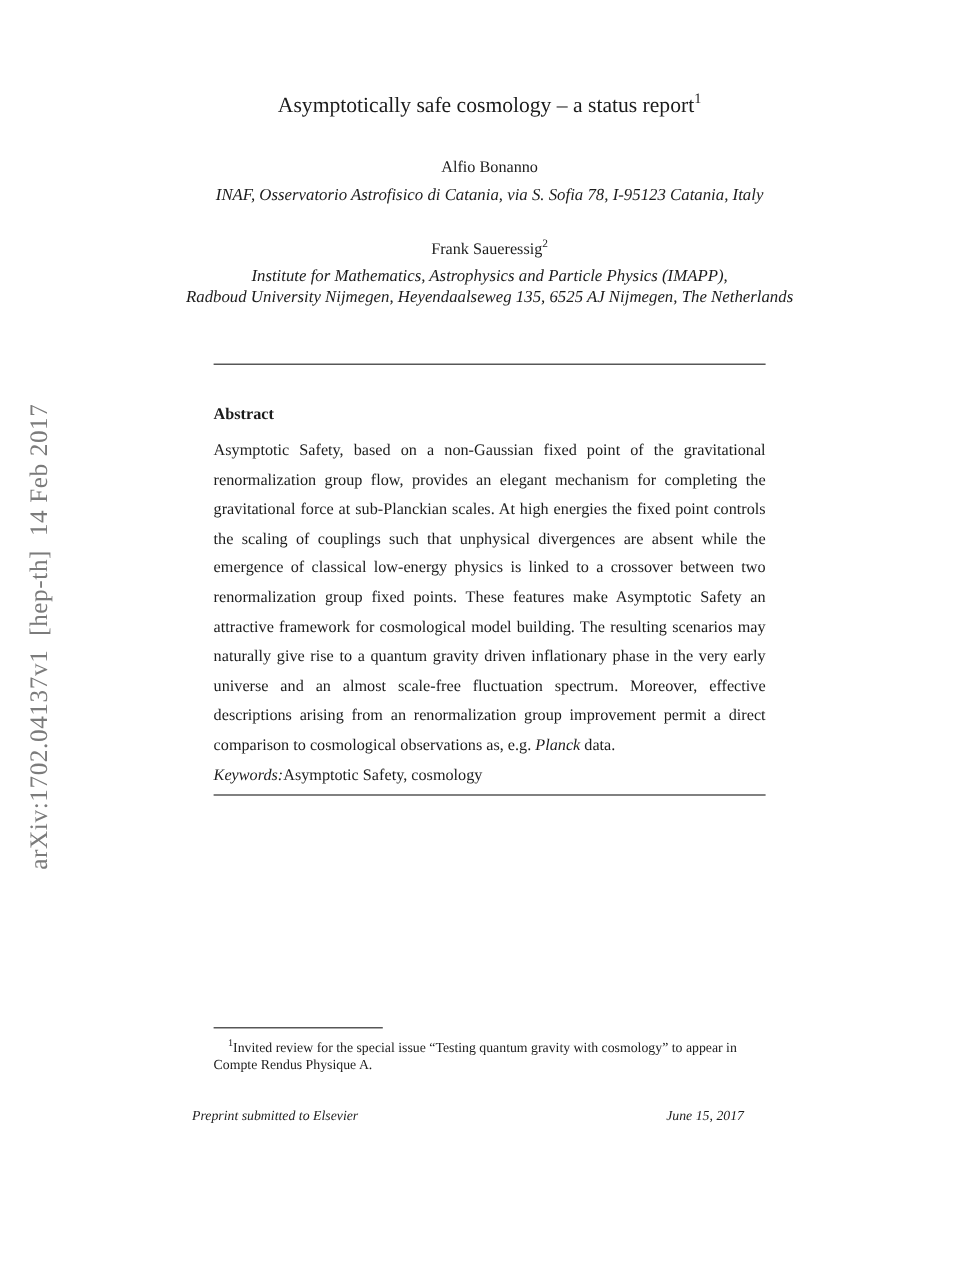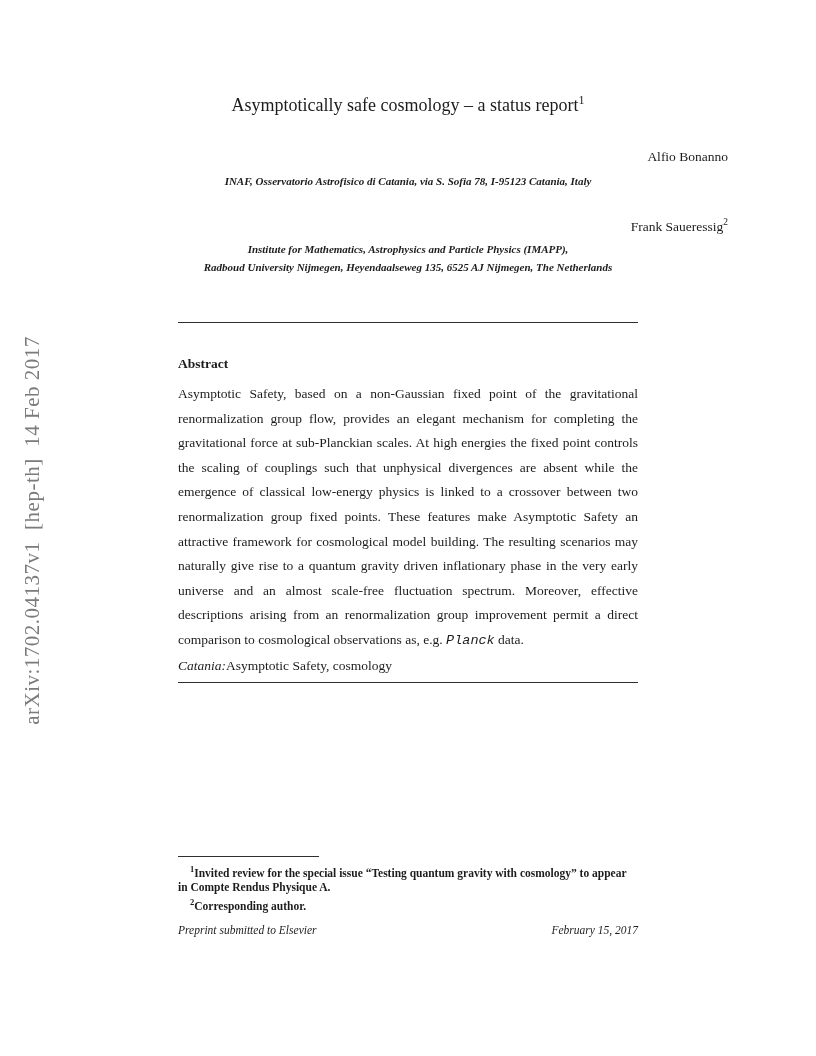--- a/index.html
+++ b/index.html
@@ -32,44 +32,43 @@
     left: 88px;
     top: 0;
     width: 640px;
   }
   .column {
     margin: 0 auto;
     width: 460px;
   }
 
   .title {
-    padding-top: 87px;
+    padding-top: 69px;
     text-align: center;
     font-size: 18px;
     font-weight: normal;
     line-height: 27px;
   }
   .title sup { font-size: 12px; }
 
   .author-name {
-    text-align: right;
+    text-align: center;
     font-size: 13.5px;
     line-height: 18px;
   }
   .author-name sup { font-size: 9.5px; }
   .author1 { margin-top: 29px; }
   .author2 { margin-top: 22px; }
 
   .affiliations {
     margin-top: 7px;
     text-align: center;
     font-style: italic;
-    font-size: 11px;
+    font-size: 14px;
     line-height: 17.5px;
-    font-weight: bold;
   }
   .affil2 { margin-top: 6px; }
 
   .rule {
     border: none;
     border-top: 1px solid #2f2f2f;
     height: 0;
   }
   .rule-top { margin-top: 46px; }
   .rule-bottom { margin-top: 4px; }
@@ -80,21 +79,21 @@
     font-weight: bold;
     line-height: 18px;
   }
 
   .abstract-text {
     margin-top: 9px;
     font-size: 13.5px;
     line-height: 24.6px;
     text-align: justify;
   }
-  .planck { font-style: italic; font-family: Liberation Mono, monospace; }
+  .planck { font-style: italic; }
 
   .keywords-line {
     font-size: 13.5px;
     line-height: 24.6px;
   }
   .keywords-label { font-style: italic; }
   .keywords-value { margin-left: 0; }
 
   .footnotes {
     position: absolute;
@@ -103,26 +102,26 @@
     width: 460px;
     font-size: 11.5px;
     line-height: 14.5px;
   }
   .fn-rule {
     border: none;
     border-top: 1px solid #2f2f2f;
     width: 141px;
     margin-bottom: 5px;
   }
-  .footnote { text-indent: 12px; font-weight: bold; }
+  .footnote { text-indent: 12px; }
   .footnote sup { font-size: 8.5px; }
 
   .footer {
     position: absolute;
-    left: 178px;
+    left: 160px;
     top: 924px;
     width: 460px;
     display: flex;
     justify-content: space-between;
     font-style: italic;
     font-size: 11.5px;
     align-items: flex-end;
   }
 </style>
 </head>
@@ -147,29 +146,28 @@
     <div>Radboud University Nijmegen, Heyendaalseweg 135, 6525 AJ Nijmegen, The Netherlands</div>
   </div>
 
   <div class="column">
     <hr class="rule rule-top">
 
     <div class="abstract-heading">Abstract</div>
 
     <p class="abstract-text"><span>Asymptotic Safety, based on a non-Gaussian fixed point of the gravitational renormalization group flow, provides an elegant mechanism for completing the gravitational force at sub-Planckian scales. At high energies the fixed point controls the scaling of couplings such that unphysical divergences are absent while the emergence of classical low-energy physics is linked to a crossover between two renormalization group fixed points. These features make Asymptotic Safety an attractive framework for cosmological model building. The resulting scenarios may naturally give rise to a quantum gravity driven inflationary phase in the very early universe and an almost scale-free fluctuation spectrum. Moreover, effective descriptions arising from an renormalization group improvement permit a direct comparison to cosmological observations as, e.g. </span><span class="planck">Planck</span><span> data.</span></p>
 
-    <div class="keywords-line"><span class="keywords-label">Catania:</span><span class="keywords-value">Asymptotic Safety, cosmology</span></div>
+    <div class="keywords-line"><span class="keywords-label">Keywords:</span><span class="keywords-value">Asymptotic Safety, cosmology</span></div>
 
     <hr class="rule rule-bottom">
   </div>
 
 </div>
 
 <div class="footnotes">
   <hr class="fn-rule">
   <p class="footnote"><sup>1</sup><span>Invited review for the special issue “Testing quantum gravity with cosmology” to appear in Compte Rendus Physique A.</span></p>
-  <p class="footnote"><sup>2</sup><span>Corresponding author.</span></p>
 </div>
 
 <div class="footer">
   <span>Preprint submitted to Elsevier</span>
-  <span>February 15, 2017</span>
+  <span>June 15, 2017</span>
 </div>
 
 </body></html>

